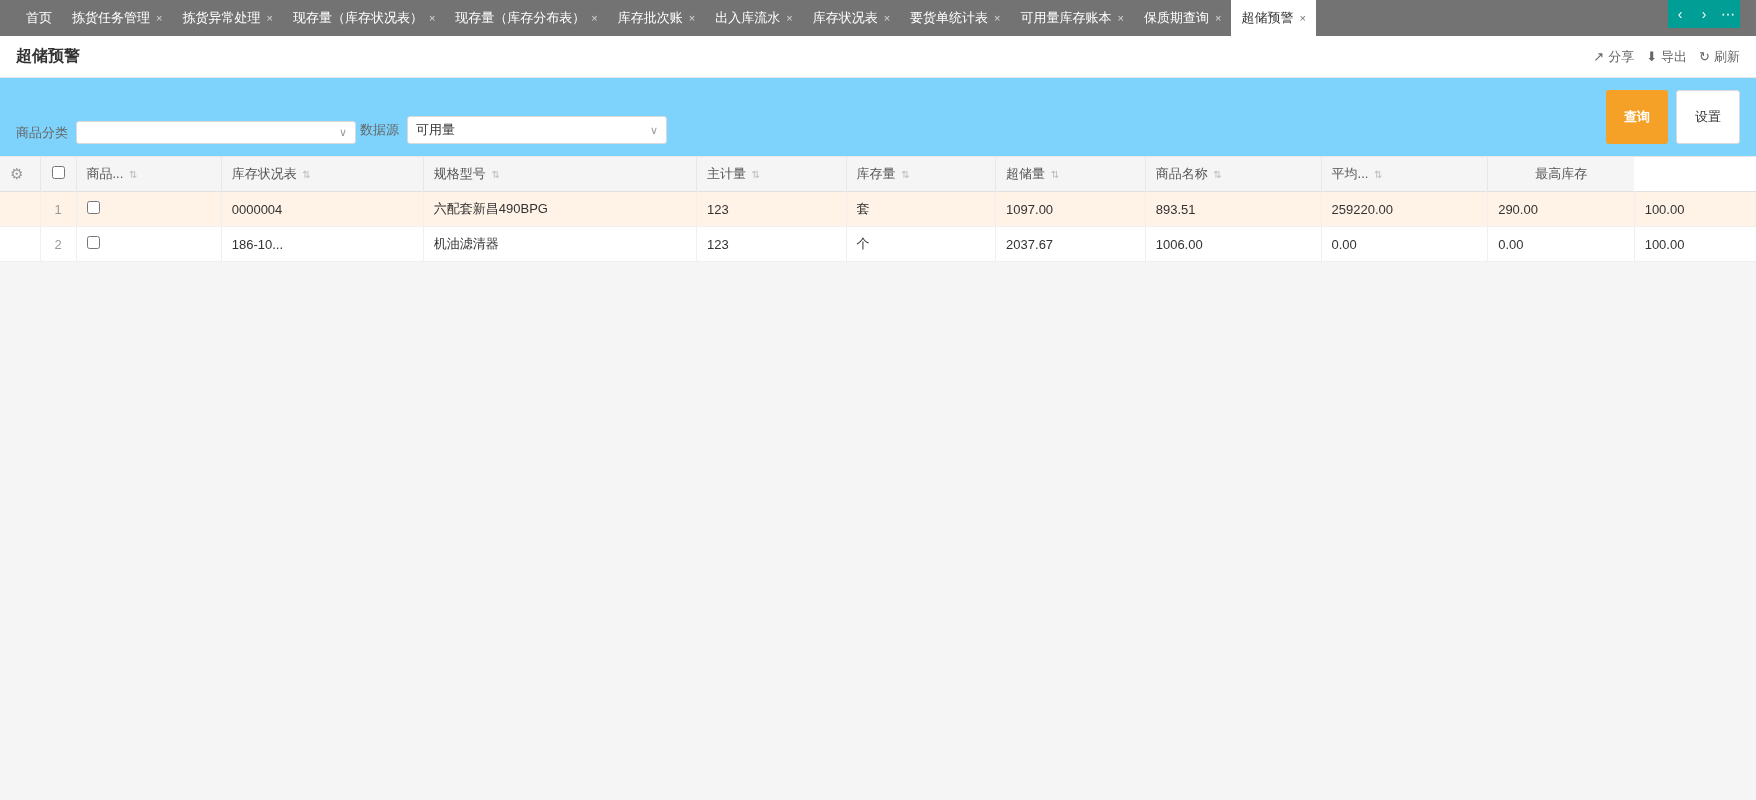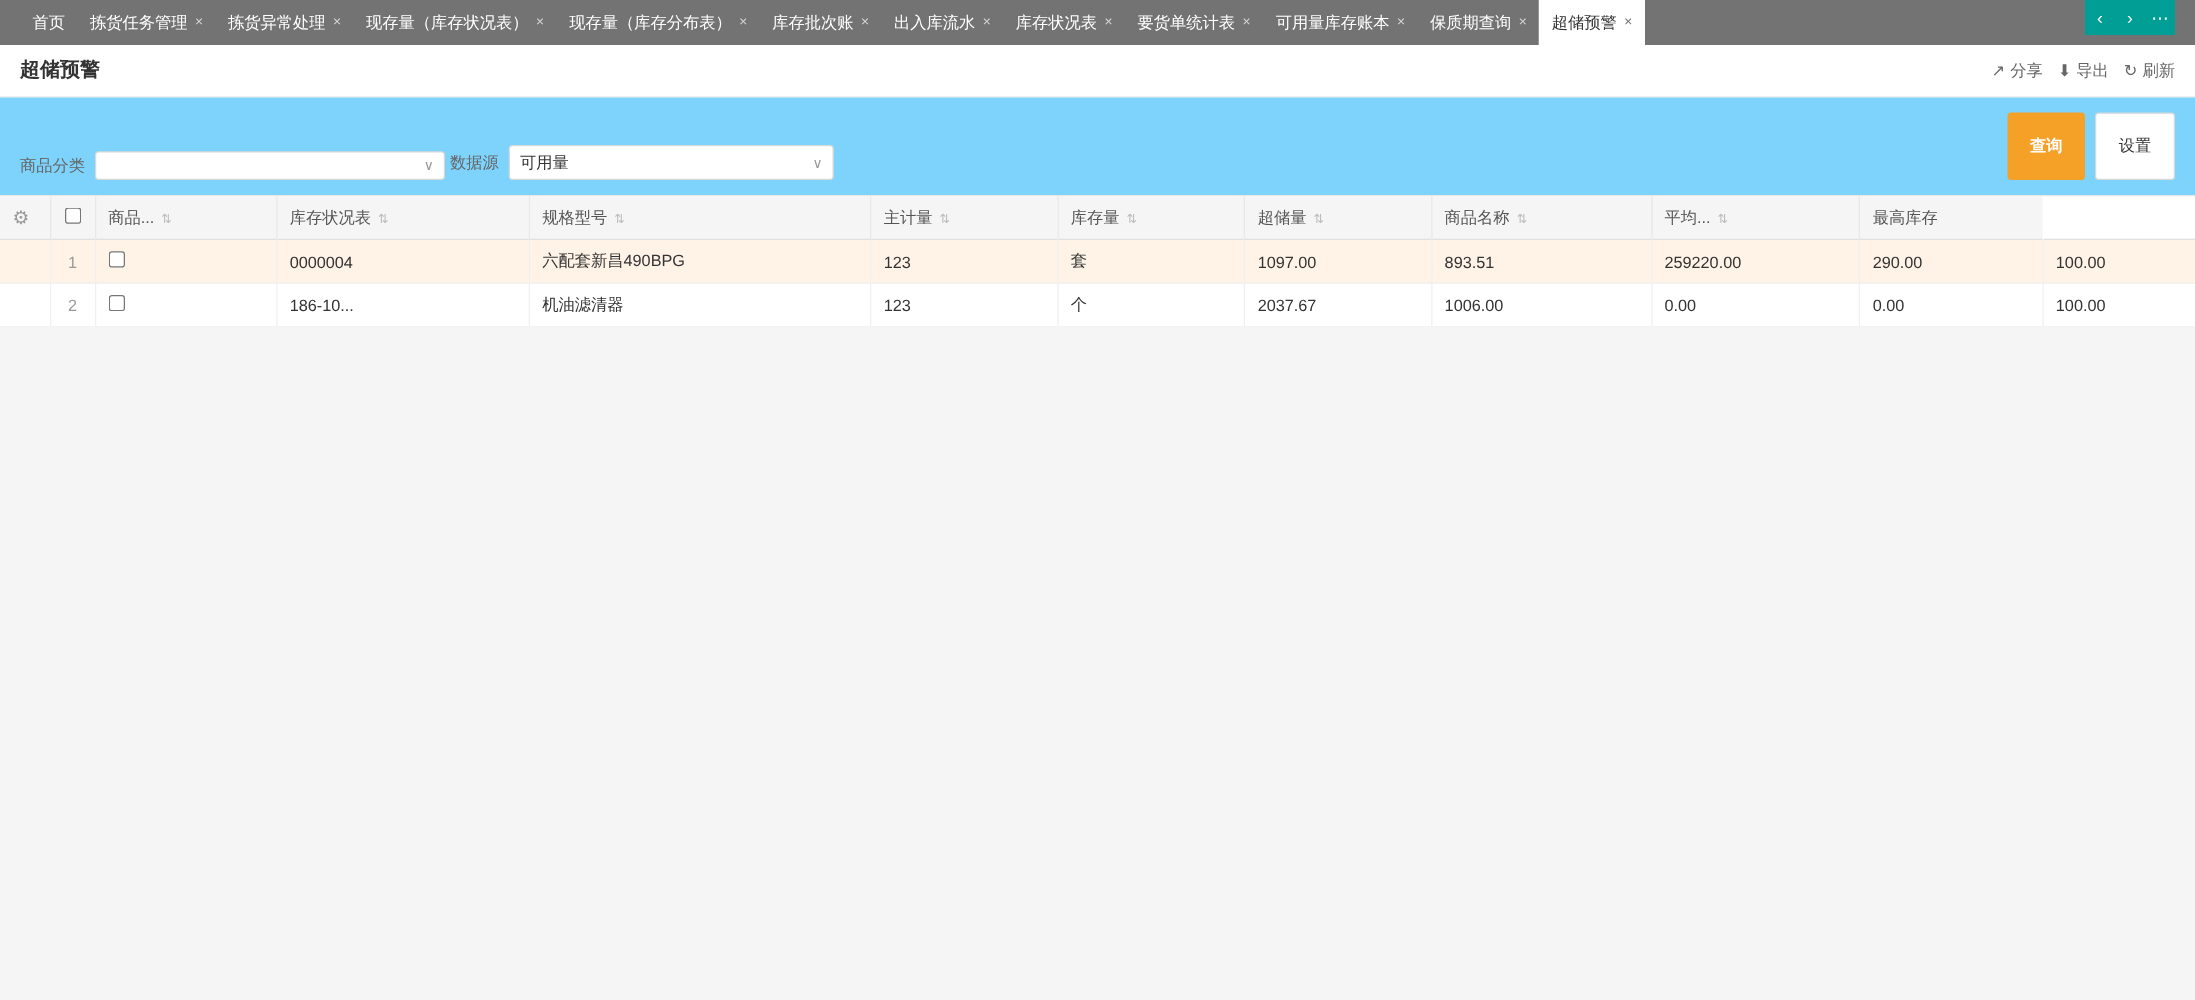--- a/index.html
+++ b/index.html
@@ -154,21 +154,21 @@
     }
     thead th {
       padding: 8px 10px;
       text-align: left;
       font-weight: normal;
       color: #555;
       border-right: 1px solid #e8e8e8;
       white-space: nowrap;
       user-select: none;
     }
-    thead th:last-child { border-right: none; }
+    thead th:last-child { border-right: none; text-align: center; }
     thead th .sort-icon { color: #bbb; font-size: 10px; margin-left: 2px; }
     tbody tr {
       border-bottom: 1px solid #f0f0f0;
     }
     tbody tr.row-highlight { background: #fff3e8; }
     tbody td {
       padding: 8px 10px;
       color: #333;
       border-right: 1px solid #f0f0f0;
       white-space: nowrap;

